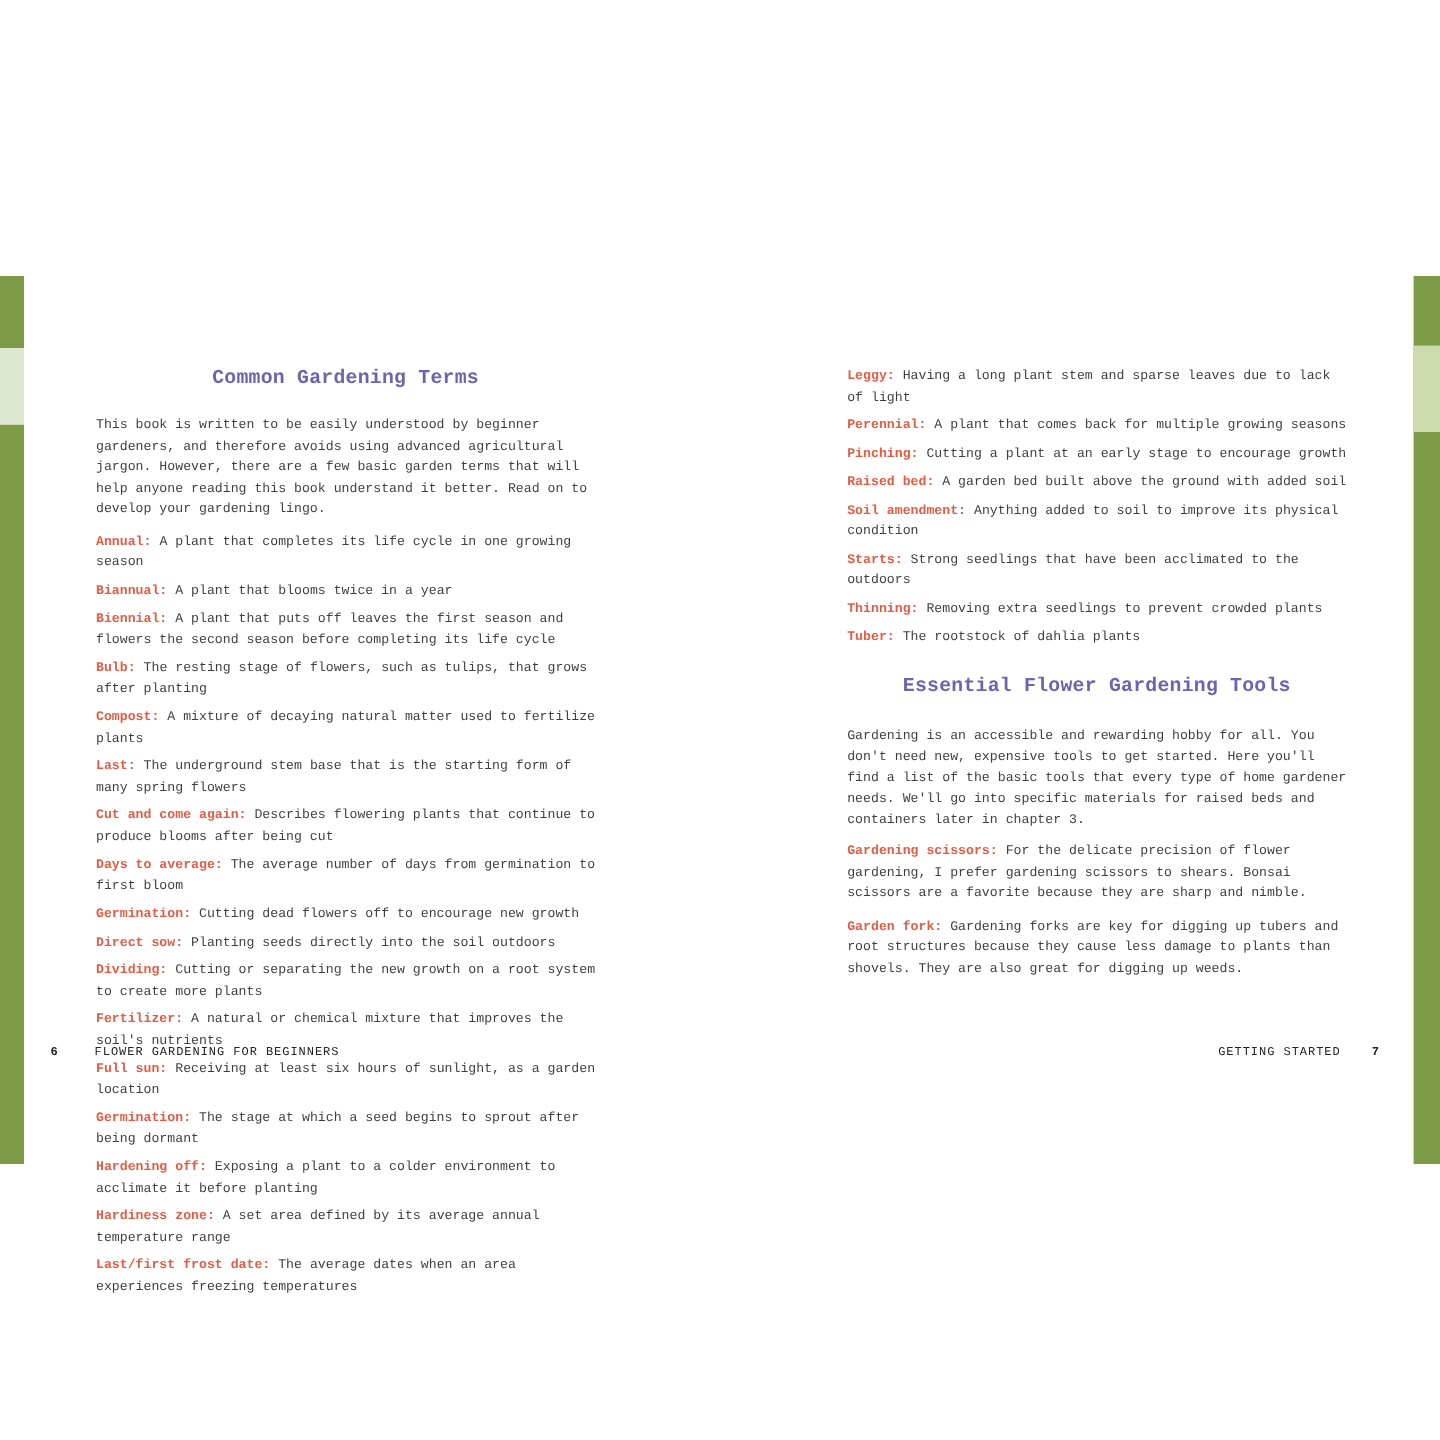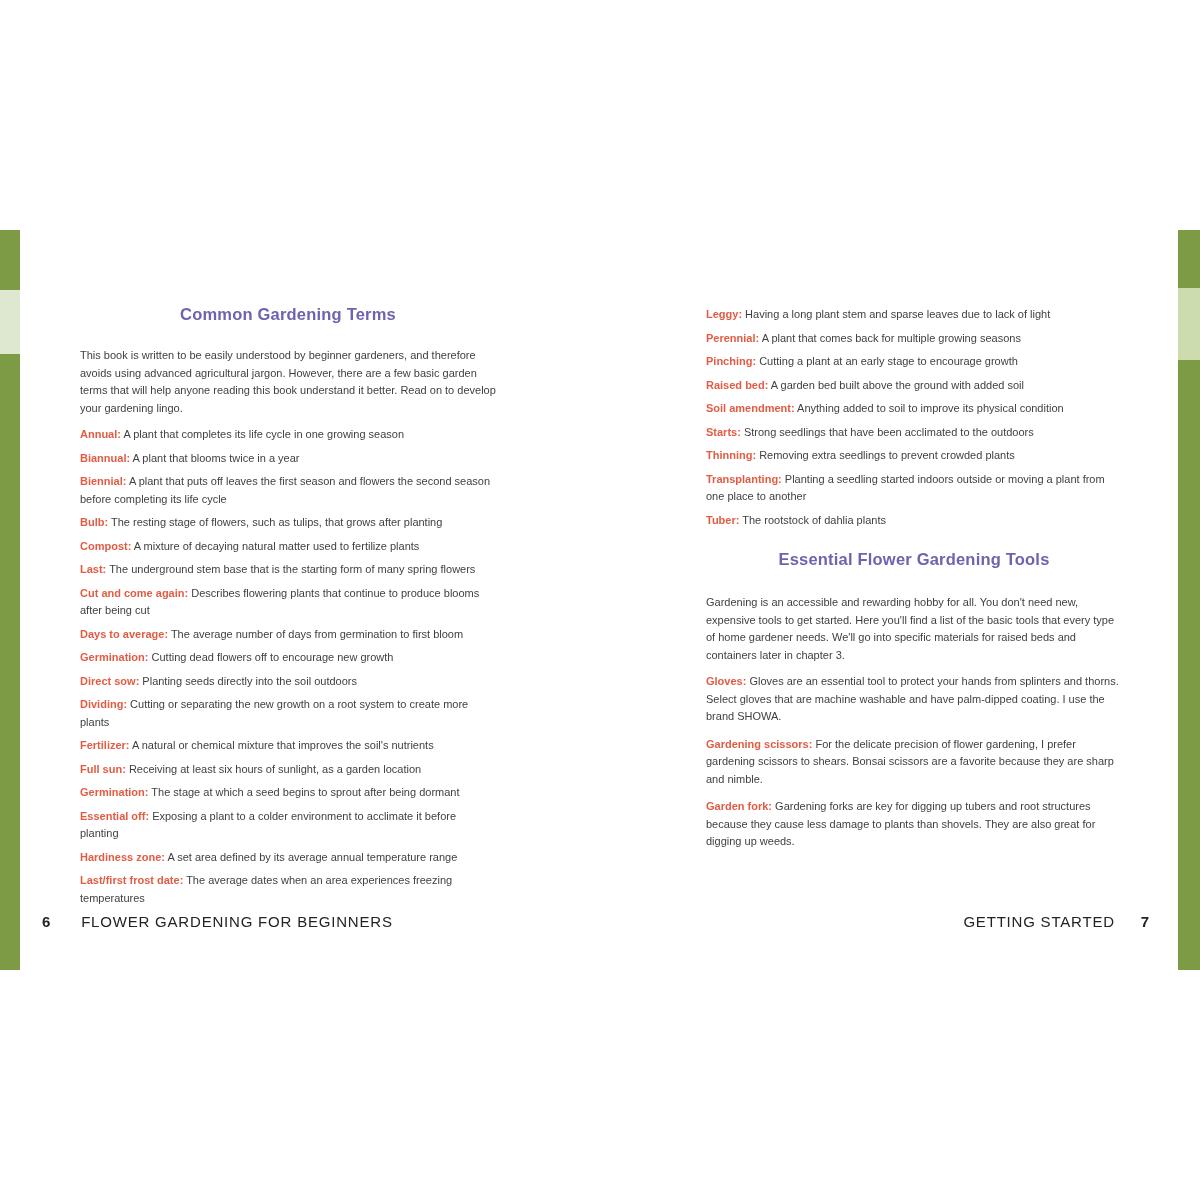--- a/index.html
+++ b/index.html
@@ -1,20 +1,20 @@
 <!DOCTYPE html>
 <html><head>
 <meta charset="utf-8">
 <style>
   html,body{margin:0;padding:0;background:#ffffff;}
   .canvas{
     position:relative;
     width:1200px;height:1104px;
     background:#ffffff;
-    font-family:Liberation Sans, sans-serif;
+    font-family:Liberation Mono, monospace;
     overflow:hidden;
   }
   
   .cover-edge{position:absolute;top:230px;height:740px;background:var(--green,#7d9b44);}
   .cover-edge.left{left:0;width:20px;}
   .cover-edge.right{right:0;width:22px;}
   .cover-edge .light-band{position:absolute;left:0;width:100%;}
   .cover-edge.left .light-band{top:60px;height:64px;background:var(--light-left,#dee7d0);}
   .cover-edge.right .light-band{top:58px;height:72px;background:var(--light-right,#ccdcae);}
 
@@ -44,22 +44,22 @@
     color:var(--body,#3f3f3f);
   }
   .terms p.entry .term{
     color:var(--orange,#e25c44);
     font-weight:600;
   }
   .page.right .terms.top{margin-top:76px;}
   .terms.tools p.entry{margin-bottom:10px;}
 
   .footer{
-    position:absolute;top:916px;
-    font-size:15px;line-height:12px;
+    position:absolute;top:872px;
+    font-size:10px;line-height:12px;
     letter-spacing:0.8px;
     color:var(--footer,#232323);
     white-space:nowrap;
   }
   .footer.left-f{left:42px;}
   .footer.right-f{right:50px;}
   .footer .page-num{font-weight:bold;}
   .footer.left-f .book-title{margin-left:30px;}
   .footer.right-f .page-num{margin-left:26px;}
 </style>
@@ -86,42 +86,40 @@
         <p class="entry"><span class="term">Compost:</span> A mixture of decaying natural matter used to fertilize plants</p>
         <p class="entry"><span class="term">Last:</span> The underground stem base that is the starting form of many spring flowers</p>
         <p class="entry"><span class="term">Cut and come again:</span> Describes flowering plants that continue to produce blooms after being cut</p>
         <p class="entry"><span class="term">Days to average:</span> The average number of days from germination to first bloom</p>
         <p class="entry"><span class="term">Germination:</span> Cutting dead flowers off to encourage new growth</p>
         <p class="entry"><span class="term">Direct sow:</span> Planting seeds directly into the soil outdoors</p>
         <p class="entry"><span class="term">Dividing:</span> Cutting or separating the new growth on a root system to create more plants</p>
         <p class="entry"><span class="term">Fertilizer:</span> A natural or chemical mixture that improves the soil's nutrients</p>
         <p class="entry"><span class="term">Full sun:</span> Receiving at least six hours of sunlight, as a garden location</p>
         <p class="entry"><span class="term">Germination:</span> The stage at which a seed begins to sprout after being dormant</p>
-        <p class="entry"><span class="term">Essential off:</span> Exposing a plant to a colder environment to acclimate it before planting</p>
+        <p class="entry"><span class="term">Hardening off:</span> Exposing a plant to a colder environment to acclimate it before planting</p>
         <p class="entry"><span class="term">Hardiness zone:</span> A set area defined by its average annual temperature range</p>
         <p class="entry"><span class="term">Last/first frost date:</span> The average dates when an area experiences freezing temperatures</p>
       </div>
   </div>
 
   <div class="page right">
     <div class="terms top" id="right-terms">
         <p class="entry"><span class="term">Leggy:</span> Having a long plant stem and sparse leaves due to lack of light</p>
         <p class="entry"><span class="term">Perennial:</span> A plant that comes back for multiple growing seasons</p>
         <p class="entry"><span class="term">Pinching:</span> Cutting a plant at an early stage to encourage growth</p>
         <p class="entry"><span class="term">Raised bed:</span> A garden bed built above the ground with added soil</p>
         <p class="entry"><span class="term">Soil amendment:</span> Anything added to soil to improve its physical condition</p>
         <p class="entry"><span class="term">Starts:</span> Strong seedlings that have been acclimated to the outdoors</p>
         <p class="entry"><span class="term">Thinning:</span> Removing extra seedlings to prevent crowded plants</p>
-        <p class="entry"><span class="term">Transplanting:</span> Planting a seedling started indoors outside or moving a plant from one place to another</p>
         <p class="entry"><span class="term">Tuber:</span> The rootstock of dahlia plants</p>
       </div>
     <h1 class="section-heading">Essential Flower Gardening Tools</h1>
     <p class="body-par">Gardening is an accessible and rewarding hobby for all. You don't need new, expensive tools to get started. Here you'll find a list of the basic tools that every type of home gardener needs. We'll go into specific materials for raised beds and containers later in chapter 3.</p>
     <div class="terms tools" id="tools-terms">
-        <p class="entry"><span class="term">Gloves:</span> Gloves are an essential tool to protect your hands from splinters and thorns. Select gloves that are machine washable and have palm-dipped coating. I use the brand SHOWA.</p>
         <p class="entry"><span class="term">Gardening scissors:</span> For the delicate precision of flower gardening, I prefer gardening scissors to shears. Bonsai scissors are a favorite because they are sharp and nimble.</p>
         <p class="entry"><span class="term">Garden fork:</span> Gardening forks are key for digging up tubers and root structures because they cause less damage to plants than shovels. They are also great for digging up weeds.</p>
       </div>
   </div>
 
   <div class="footer left-f">
     <span class="page-num">6</span><span class="book-title">FLOWER GARDENING FOR BEGINNERS</span>
   </div>
 
   <div class="footer right-f">

